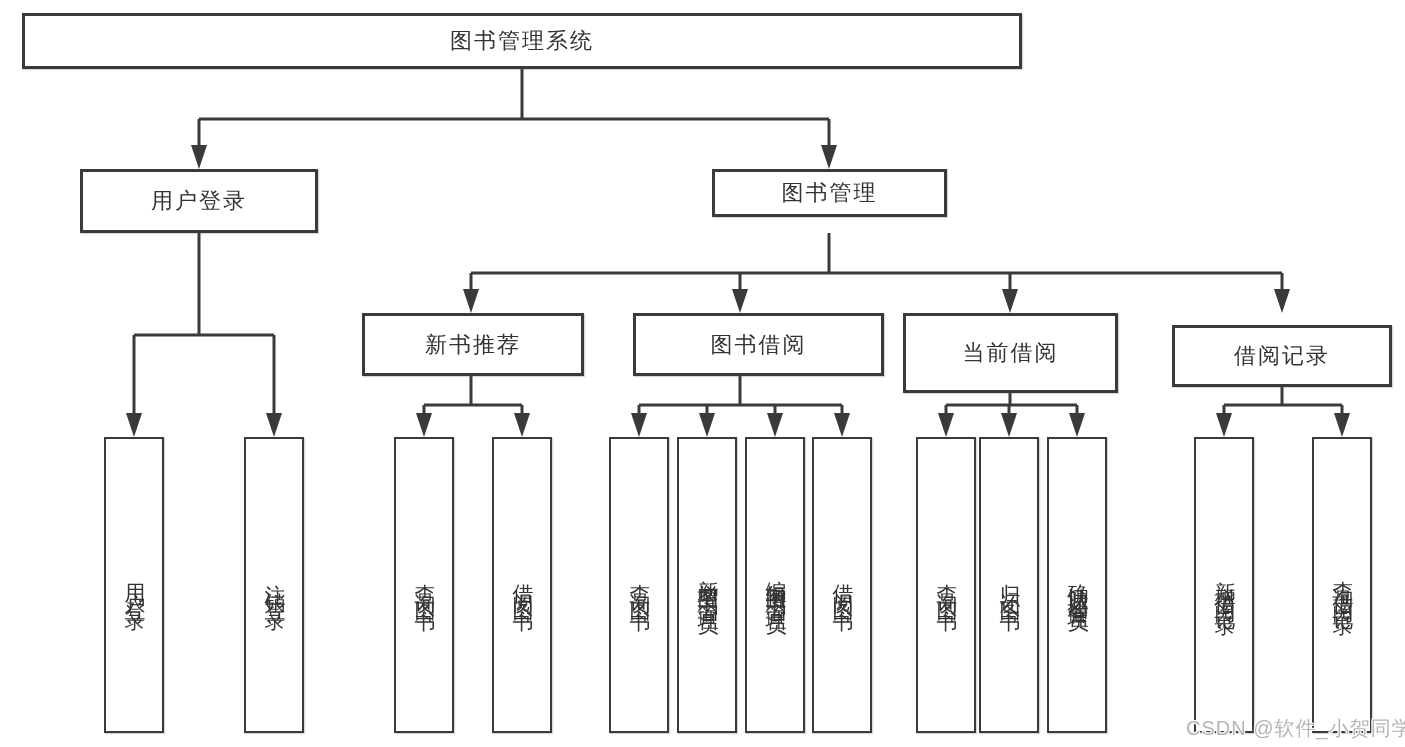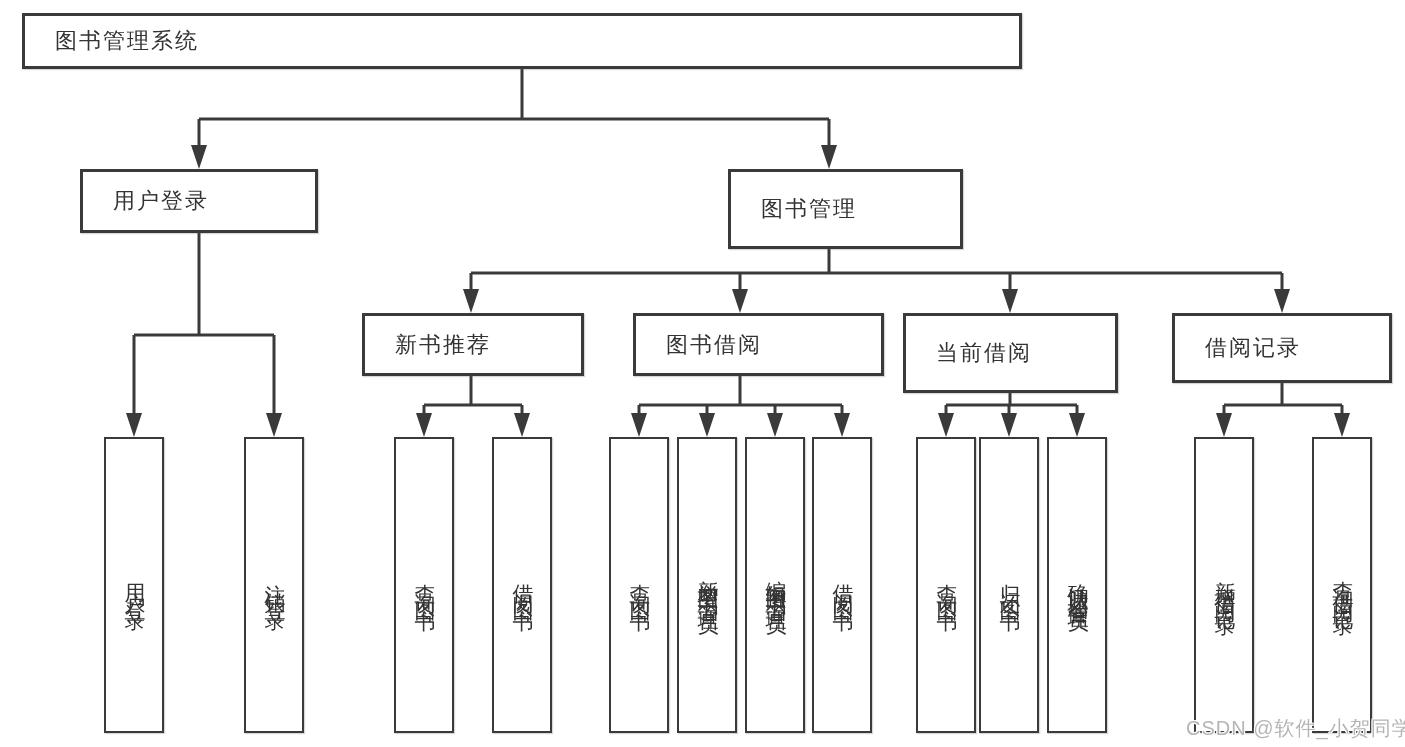--- a/index.html
+++ b/index.html
@@ -22,26 +22,25 @@
     z-index: 1;
   }
   .hbox {
     position: absolute;
     box-sizing: border-box;
     border: 3px solid #3a3a3a;
     background: #ffffff;
     color: #333333;
     display: flex;
     align-items: center;
-    justify-content: flex-start;
+    justify-content: center;
     font-size: 22px;
     letter-spacing: 2px;
     z-index: 2;
     box-shadow: 1px 1px 1px rgba(100,100,100,0.25);
-    padding-left: 30px;
   }
   .vbox {
     position: absolute;
     box-sizing: border-box;
     top: 437px;
     width: 60px;
     height: 296px;
     border: 2px solid #3a3a3a;
     background: #ffffff;
     color: #333333;
@@ -111,34 +110,34 @@
     </g>
   </svg>
 
   <div class="hbox" style="left:22px; top:13px; width:1000px; height:56px">
     <span>图书管理系统</span>
   </div>
 
   <div class="hbox" style="left:80px; top:169px; width:238px; height:64px">
     <span>用户登录</span>
   </div>
-  <div class="hbox" style="left:728px; top:169px; width:235px; height:80px">
+  <div class="hbox" style="left:712px; top:169px; width:235px; height:48px">
     <span>图书管理</span>
   </div>
 
   <div class="hbox" style="left:362px; top:313px; width:222px; height:63px">
     <span>新书推荐</span>
   </div>
   <div class="hbox" style="left:633px; top:313px; width:251px; height:63px">
     <span>图书借阅</span>
   </div>
   <div class="hbox" style="left:903px; top:313px; width:215px; height:80px">
     <span>当前借阅</span>
   </div>
-  <div class="hbox" style="left:1172px; top:313px; width:220px; height:70px">
+  <div class="hbox" style="left:1172px; top:325px; width:220px; height:62px">
     <span>借阅记录</span>
   </div>
 
   <div class="vbox" style="left:104px">用户登录</div>
   <div class="vbox" style="left:244px">注销登录</div>
 
   <div class="vbox" style="left:394px">查询图书</div>
   <div class="vbox" style="left:492px">借阅图书</div>
 
   <div class="vbox" style="left:609px">查询图书</div>

